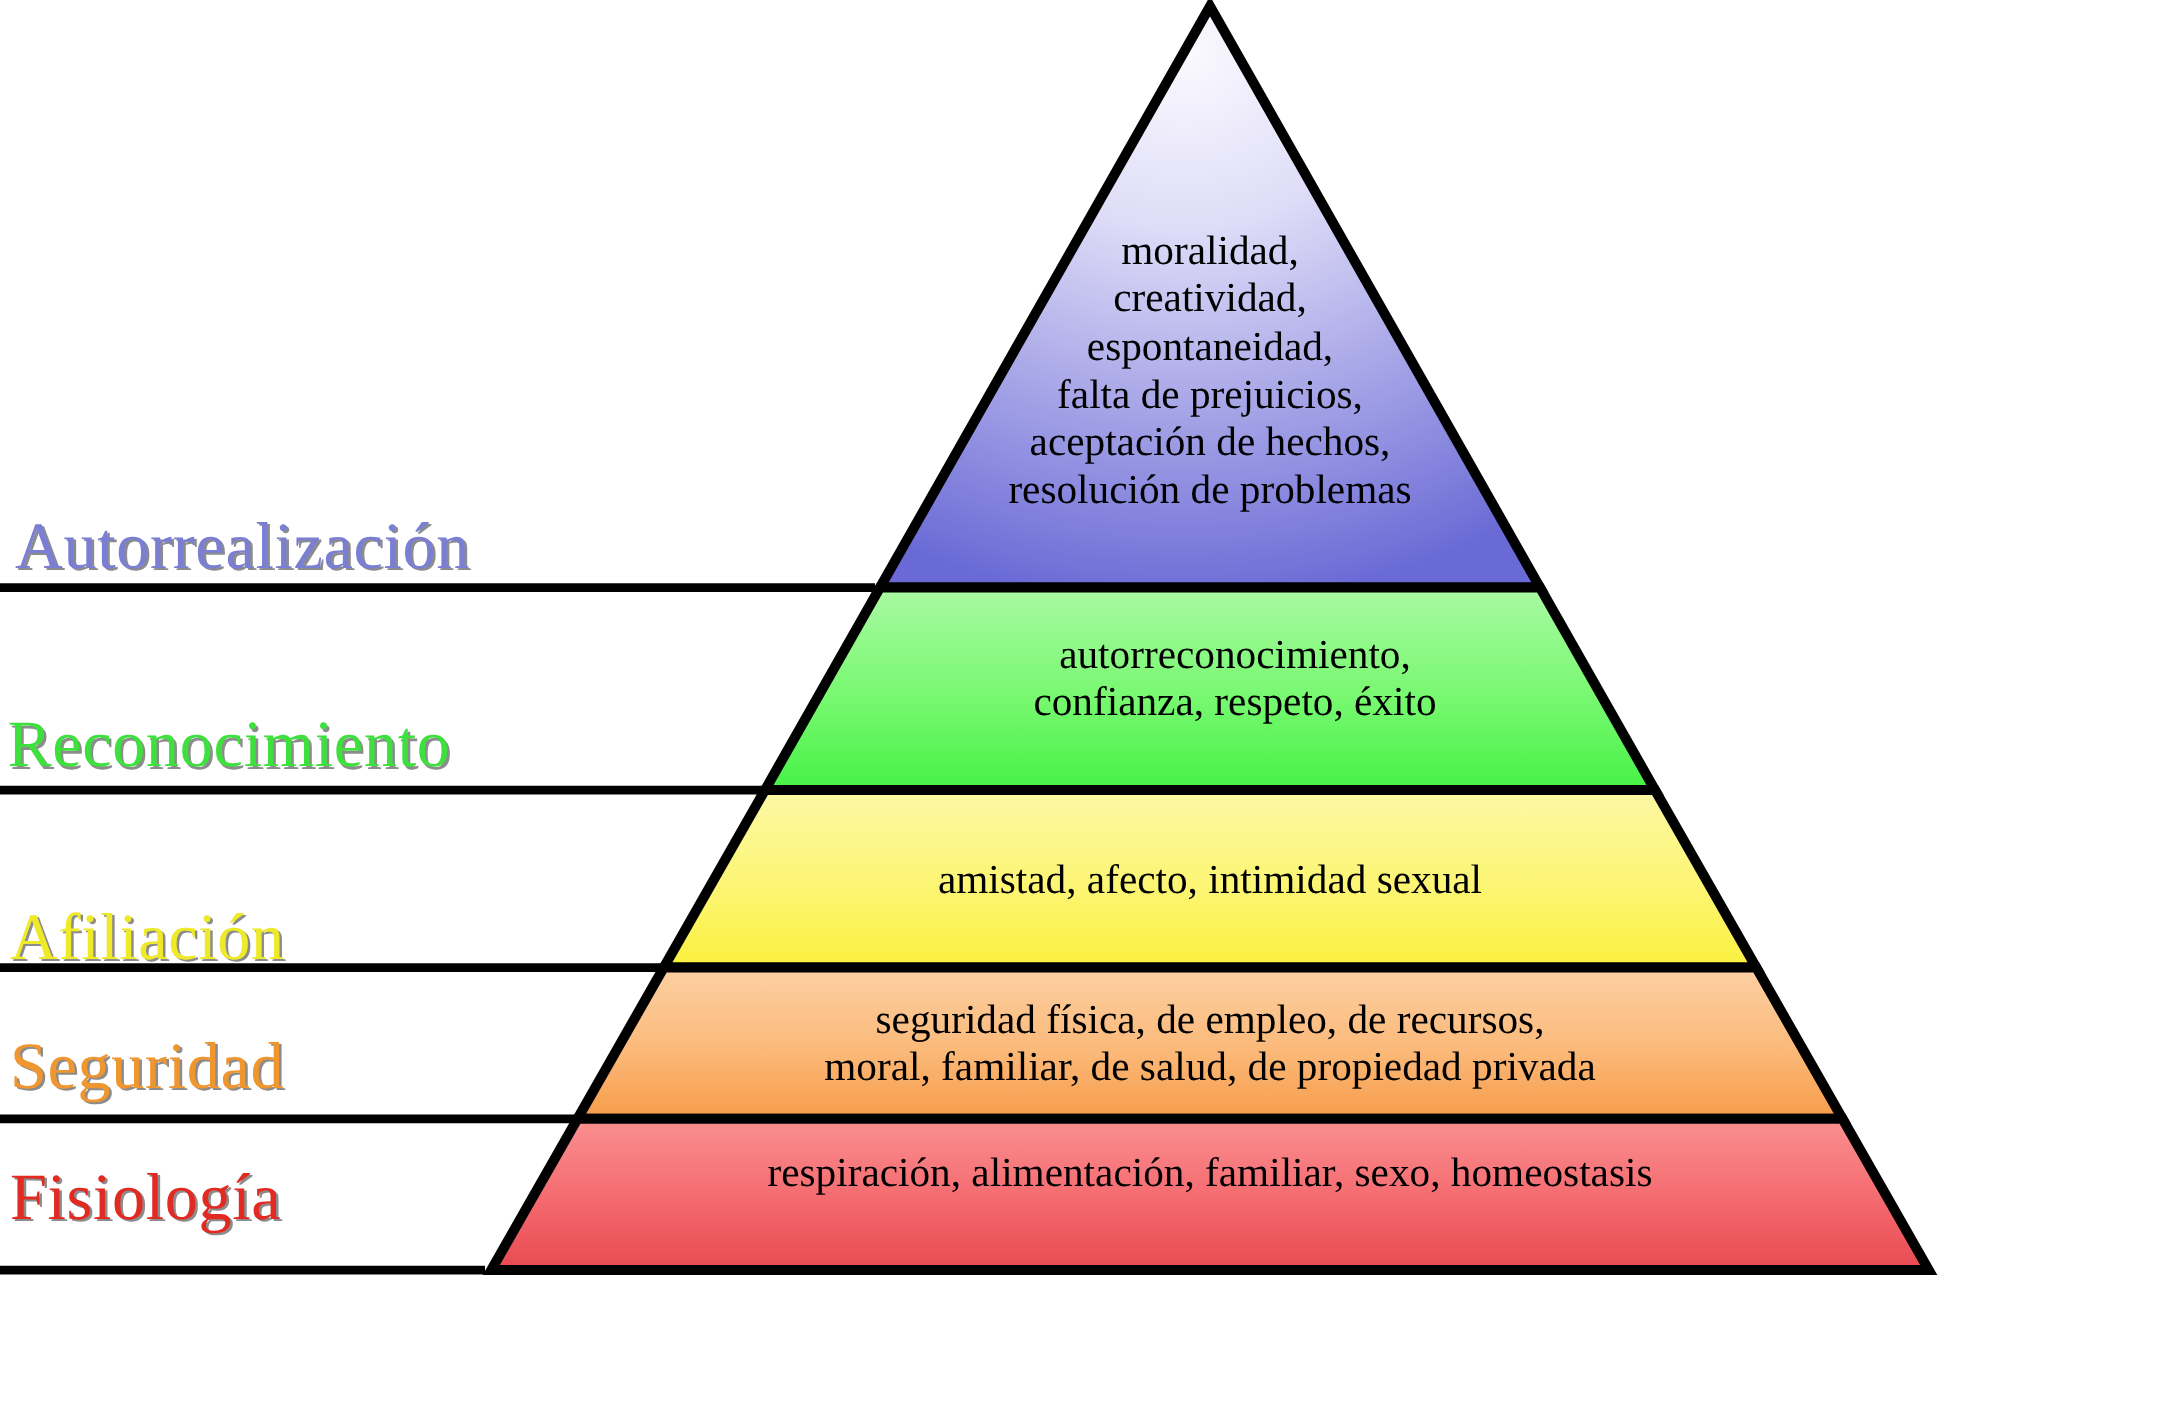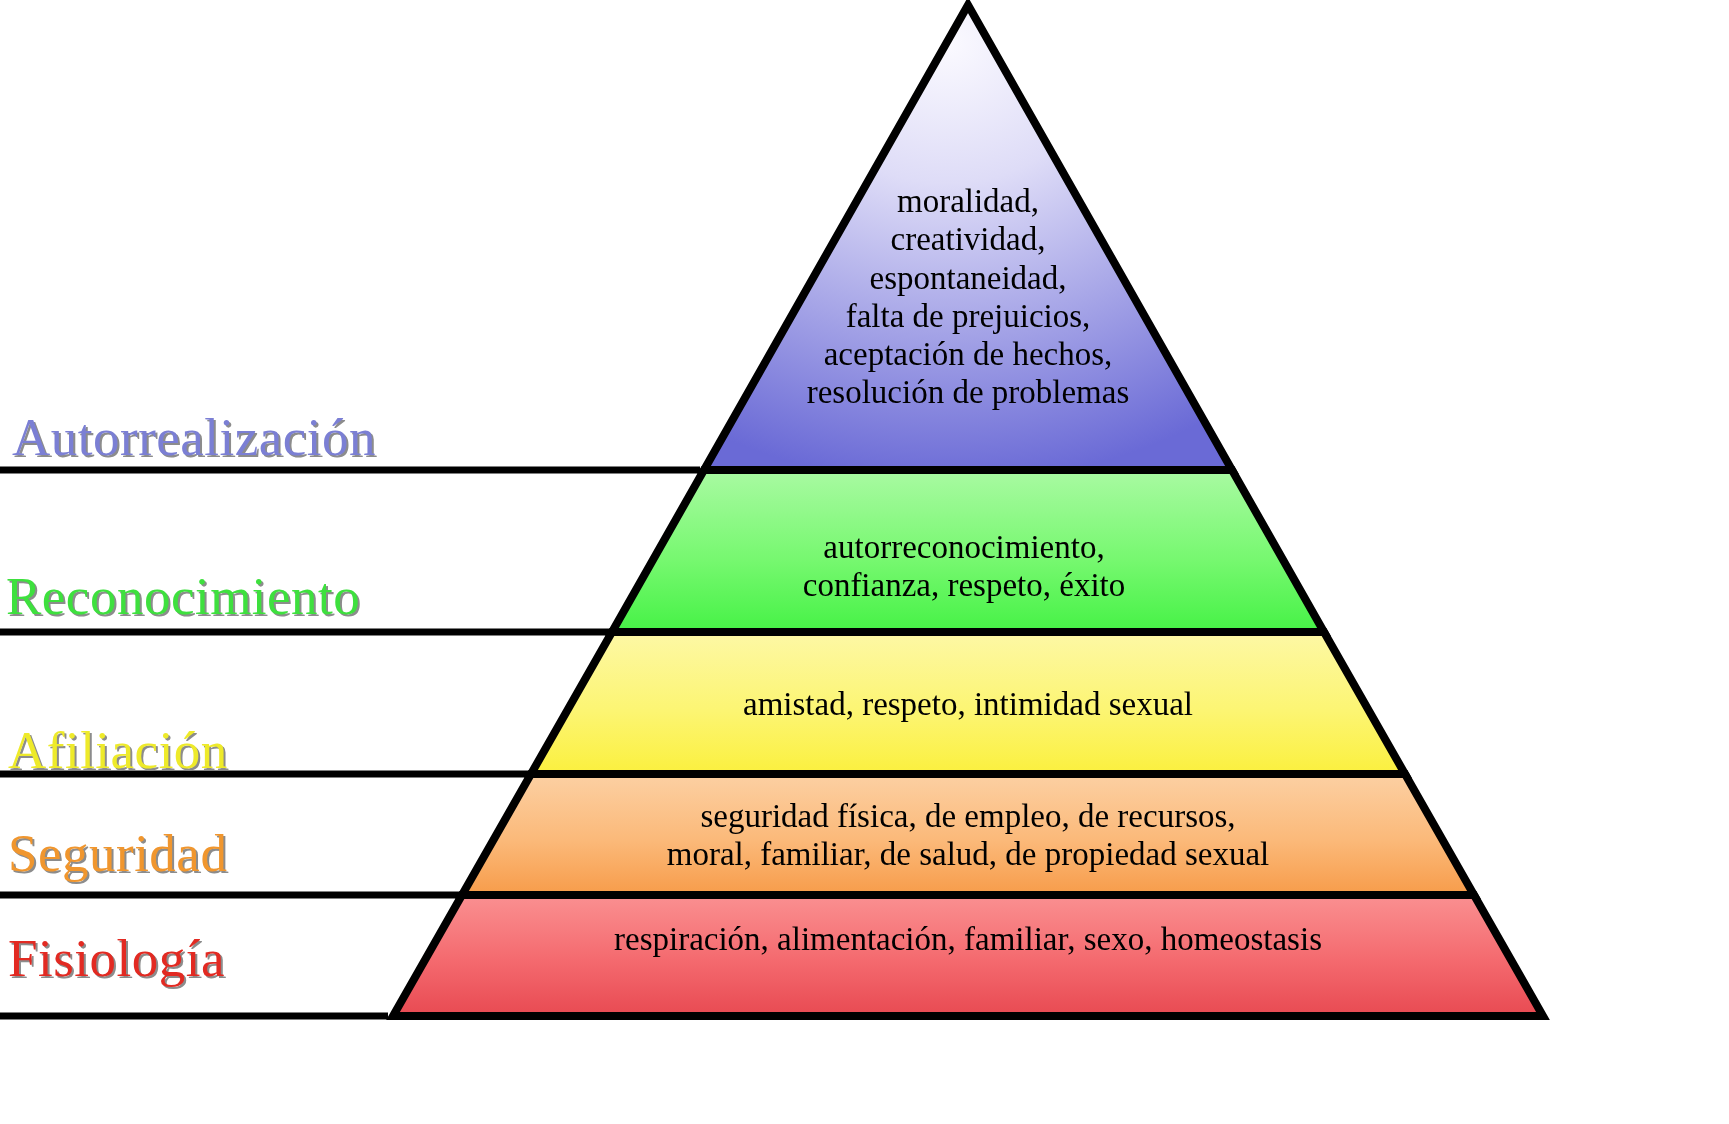--- a/index.html
+++ b/index.html
@@ -119,27 +119,27 @@
     <polygon points="462,895 1474,895 1543,1016 393,1016" fill="url(#gradL1)" stroke="#000000" stroke-width="8" stroke-linejoin="miter"></polygon>
   </svg>
 
   <div class="tier-text" style="left:704px; top:182px; width:528px; font-size:33px;">moralidad,
 creatividad,
 espontaneidad,
 falta de prejuicios,
 aceptación de hechos,
 resolución de problemas</div>
 
-  <div class="tier-text" style="left:608px; top:505px; width:712px; font-size:33px;margin-top:23px;">autorreconocimiento,
+  <div class="tier-text" style="left:632px; top:505px; width:712px; font-size:33px;">autorreconocimiento,
 confianza, respeto, éxito</div>
 
-  <div class="tier-text" style="left:531px; top:685px; width:874px; font-size:33px;">amistad, respeto, intimidad sexual</div>
+  <div class="tier-text" style="left:531px; top:685px; width:874px; font-size:33px;">amistad, afecto, intimidad sexual</div>
 
   <div class="tier-text" style="left:462px; top:797px; width:1012px; font-size:33px;">seguridad física, de empleo, de recursos,
-moral, familiar, de salud, de propiedad sexual</div>
+moral, familiar, de salud, de propiedad privada</div>
 
   <div class="tier-text" style="left:393px; top:920px; width:1150px; font-size:33px;">respiración, alimentación, familiar, sexo, homeostasis</div>
 
   <div class="side-label" style="left:12px; top:407px; font-size:53px; color:#7b7fd4;">
     <span class="lbl-inner">
       <span class="lbl-shadow">Autorrealización</span>
       <span class="lbl-front">Autorrealización</span>
     </span>
   </div>
 

